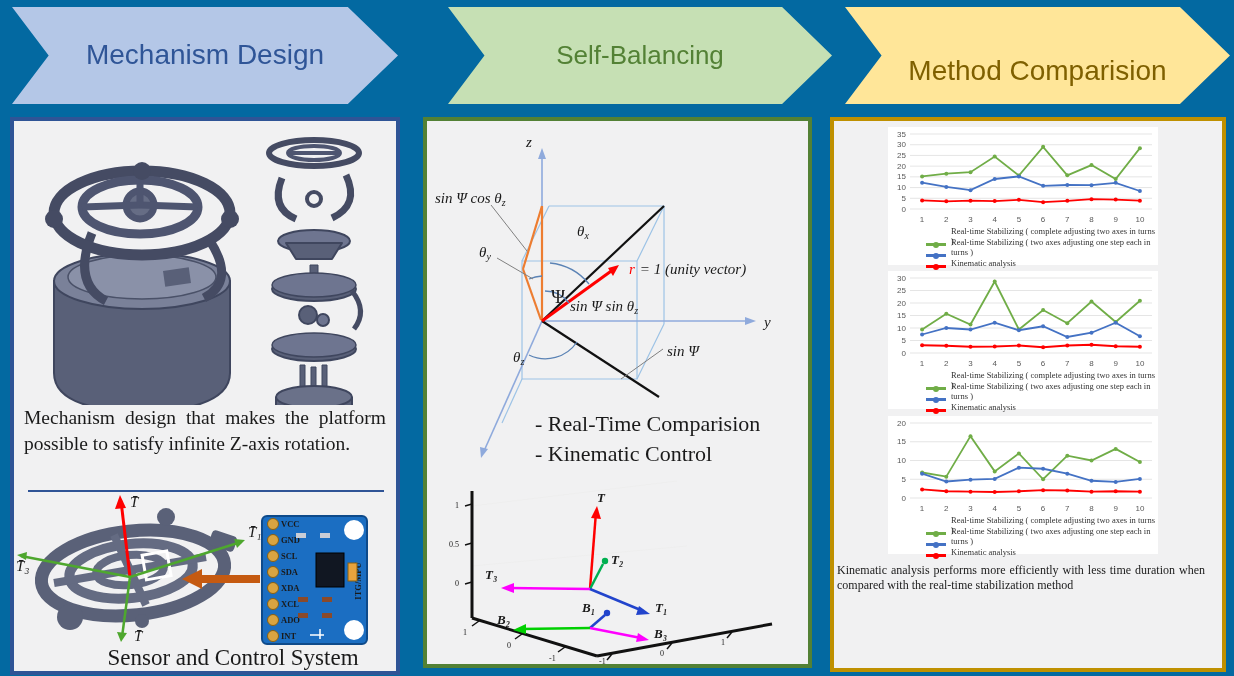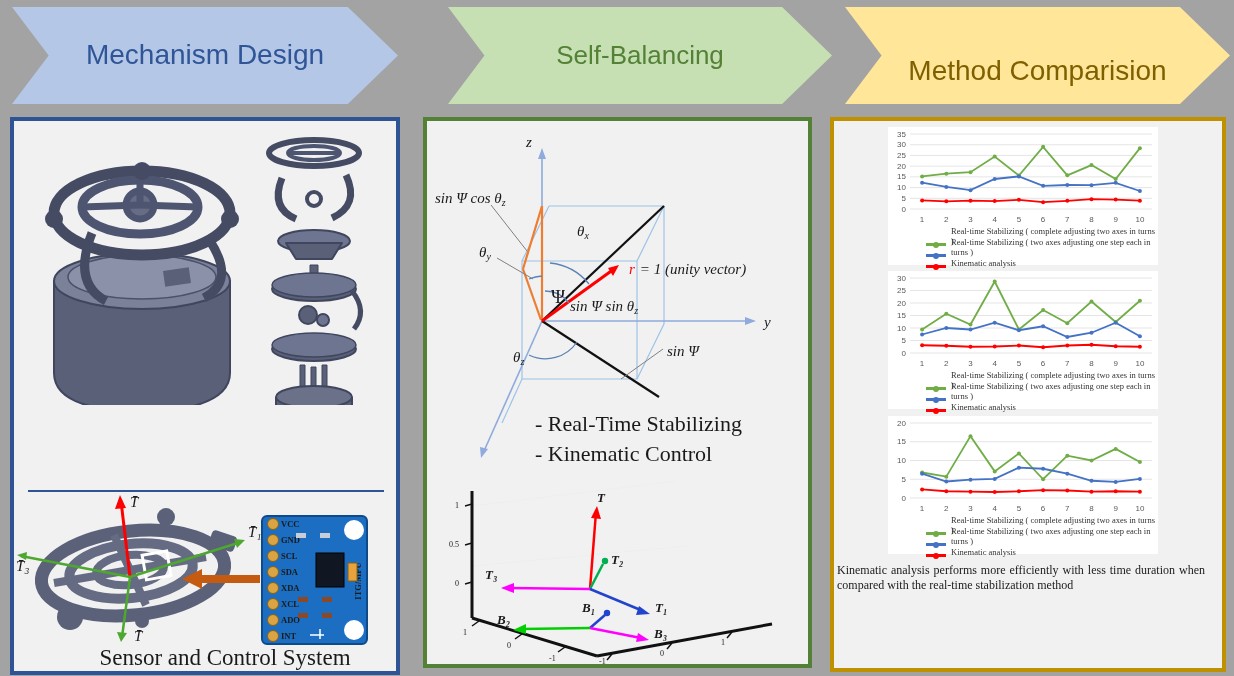--- a/index.html
+++ b/index.html
@@ -1,16 +1,16 @@
 <!DOCTYPE html>
 <html><head>
 <meta charset="utf-8">
 <style>
   html,body{margin:0;padding:0;background:#ffffff;}
-  .canvas{position:relative;width:1234px;height:676px;background:#a3a3a3;overflow:hidden;
+  .canvas{position:relative;width:1234px;height:676px;background:#0369a1;overflow:hidden;
           font-family:"Liberation Sans",sans-serif;}
   
   .chev{position:absolute;top:7px;height:97px;display:flex;align-items:center;justify-content:center;
         text-align:center;clip-path:polygon(0% 0%,87% 0%,100% 50%,87% 100%,0% 100%,9.5% 50%);}
   .chev .t{font-weight:400;line-height:1.15;}
   #chev1{left:12px;width:386px;background:#b4c7e7;}
   #chev1 .t{color:#2f5597;font-size:28px;}
   #chev2{left:448px;width:384px;background:#c6e0b4;}
   #chev2 .t{color:#538135;font-size:26px;}
   #chev3{left:845px;width:385px;background:#ffe699;}
@@ -19,21 +19,21 @@
   .panel{position:absolute;top:117px;background:#f1f1f2;box-sizing:border-box;}
   #panelL{left:10px;width:390px;height:558px;border:4px solid #2f5496;}
   #panelM{left:423px;width:389px;height:551px;border:4px solid #538135;}
   #panelR{left:830px;width:396px;height:555px;border:4px solid #bf9000;}
   .abs{position:absolute;}
   .serif{font-family:"Liberation Serif",serif;color:#1a1a1a;}
   .just{text-align:justify;}
   
   #left-para{left:10px;top:284px;width:362px;font-size:19.5px;line-height:1.32;}
   #left-sep{left:14px;top:369px;width:356px;height:2px;background:#2f5496;}
-  #left-caption{left:0;top:524px;width:382px;text-align:center;padding-left:20px;font-size:23px;}
+  #left-caption{left:0;top:524px;width:382px;text-align:center;padding-left:28px;font-size:23px;}
   
   #mid-bullets{left:108px;top:288px;font-size:22px;line-height:1.35;white-space:pre;}
   
   .chart-card{position:absolute;left:54px;width:270px;height:138px;background:#ffffff;}
   #card0{top:6px;} #card1{top:150px;} #card2{top:295px;}
   .legend{margin:1px 0 0 38px;}
   .legend .lrow{display:flex;align-items:flex-end;gap:5px;height:11px;
                 font-family:"Liberation Serif",serif;font-size:8.5px;color:#333;}
   .lglyph{position:relative;width:20px;height:3px;flex:0 0 20px;}
   .lglyph i{position:absolute;left:7px;top:-1.5px;width:6px;height:6px;border-radius:50%;display:block;}
@@ -99,20 +99,21 @@
         <ellipse cx="300" cy="226" rx="42" ry="12" fill="#596078" stroke="#3f465e" stroke-width="2"></ellipse>
         <ellipse cx="300" cy="222" rx="42" ry="12" fill="#6e7590" stroke="#3f465e" stroke-width="1.5"></ellipse>
         <rect x="286" y="242" width="5" height="26" fill="#596078" stroke="#3f465e"></rect>
         <rect x="297" y="244" width="5" height="26" fill="#596078" stroke="#3f465e"></rect>
         <rect x="308" y="242" width="5" height="26" fill="#596078" stroke="#3f465e"></rect>
         <path d="M262,274 L262,294 Q300,308 338,294 L338,274" fill="#596078" stroke="#3f465e" stroke-width="2"></path>
         <ellipse cx="300" cy="274" rx="38" ry="11" fill="#6a7189" stroke="#3f465e" stroke-width="2"></ellipse>
       </g>
     </svg>
 
+    <div id="left-para" class="abs serif just">Mechanism design that makes the platform possible to satisfy infinite Z-axis rotation.</div>
 
     <div id="left-sep" class="abs"></div>
 
     <svg class="abs" style="left:0;top:372px" width="382" height="152" viewBox="0 0 382 152">
       <g>
         <ellipse cx="119" cy="80" rx="92" ry="42" fill="none" stroke="#5a6178" stroke-width="13" transform="rotate(-6 119 80)"></ellipse>
         <ellipse cx="117" cy="78" rx="62" ry="27" fill="none" stroke="#646b82" stroke-width="10" transform="rotate(-6 117 78)"></ellipse>
         <ellipse cx="116" cy="77" rx="34" ry="15" fill="none" stroke="#646b82" stroke-width="8" transform="rotate(-6 116 77)"></ellipse>
         <line x1="40" y1="90" x2="192" y2="64" stroke="#646b82" stroke-width="8"></line>
         <line x1="100" y1="42" x2="132" y2="112" stroke="#646b82" stroke-width="8"></line>
@@ -232,21 +233,21 @@
       <text class="math" x="8" y="82"><tspan>sin Ψ cos θ</tspan><tspan class="sub" dy="3">z</tspan></text>
       <text class="math" x="52" y="136"><tspan>θ</tspan><tspan class="sub" dy="3">y</tspan></text>
       <text class="math" x="150" y="115"><tspan>θ</tspan><tspan class="sub" dy="3">x</tspan></text>
       <text x="124" y="182" font-size="19" fill="#2e75b6">Ψ</text>
       <text class="math" x="202" y="153"><tspan fill="#FF0000">r</tspan><tspan dx="5">= 1 (unity vector)</tspan></text>
       <text class="math" x="143" y="190"><tspan>sin Ψ sin θ</tspan><tspan class="sub" dy="3">z</tspan></text>
       <text class="math" x="86" y="241"><tspan>θ</tspan><tspan class="sub" dy="3">z</tspan></text>
       <text class="math" x="240" y="235">sin Ψ</text>
     </svg>
 
-    <div id="mid-bullets" class="abs serif"><div>- Real-Time Stabilizing</div><div>- Kinematic Control</div></div>
+    <div id="mid-bullets" class="abs serif"><div>- Real-Time Comparision</div><div>- Kinematic Control</div></div>
 
     <svg class="abs" style="left:0;top:345px" width="381" height="198" viewBox="0 0 381 198">
       <g stroke="#eeeeee" stroke-width="1">
         <line x1="45" y1="40" x2="250" y2="15"></line>
           <line x1="45" y1="100" x2="260" y2="80"></line>
       </g>
       <g stroke="#111" stroke-width="3" fill="none">
         <line x1="45" y1="25" x2="45" y2="152"></line>
         <line x1="45" y1="152" x2="170" y2="190"></line>
         <line x1="170" y1="190" x2="345" y2="158"></line>

